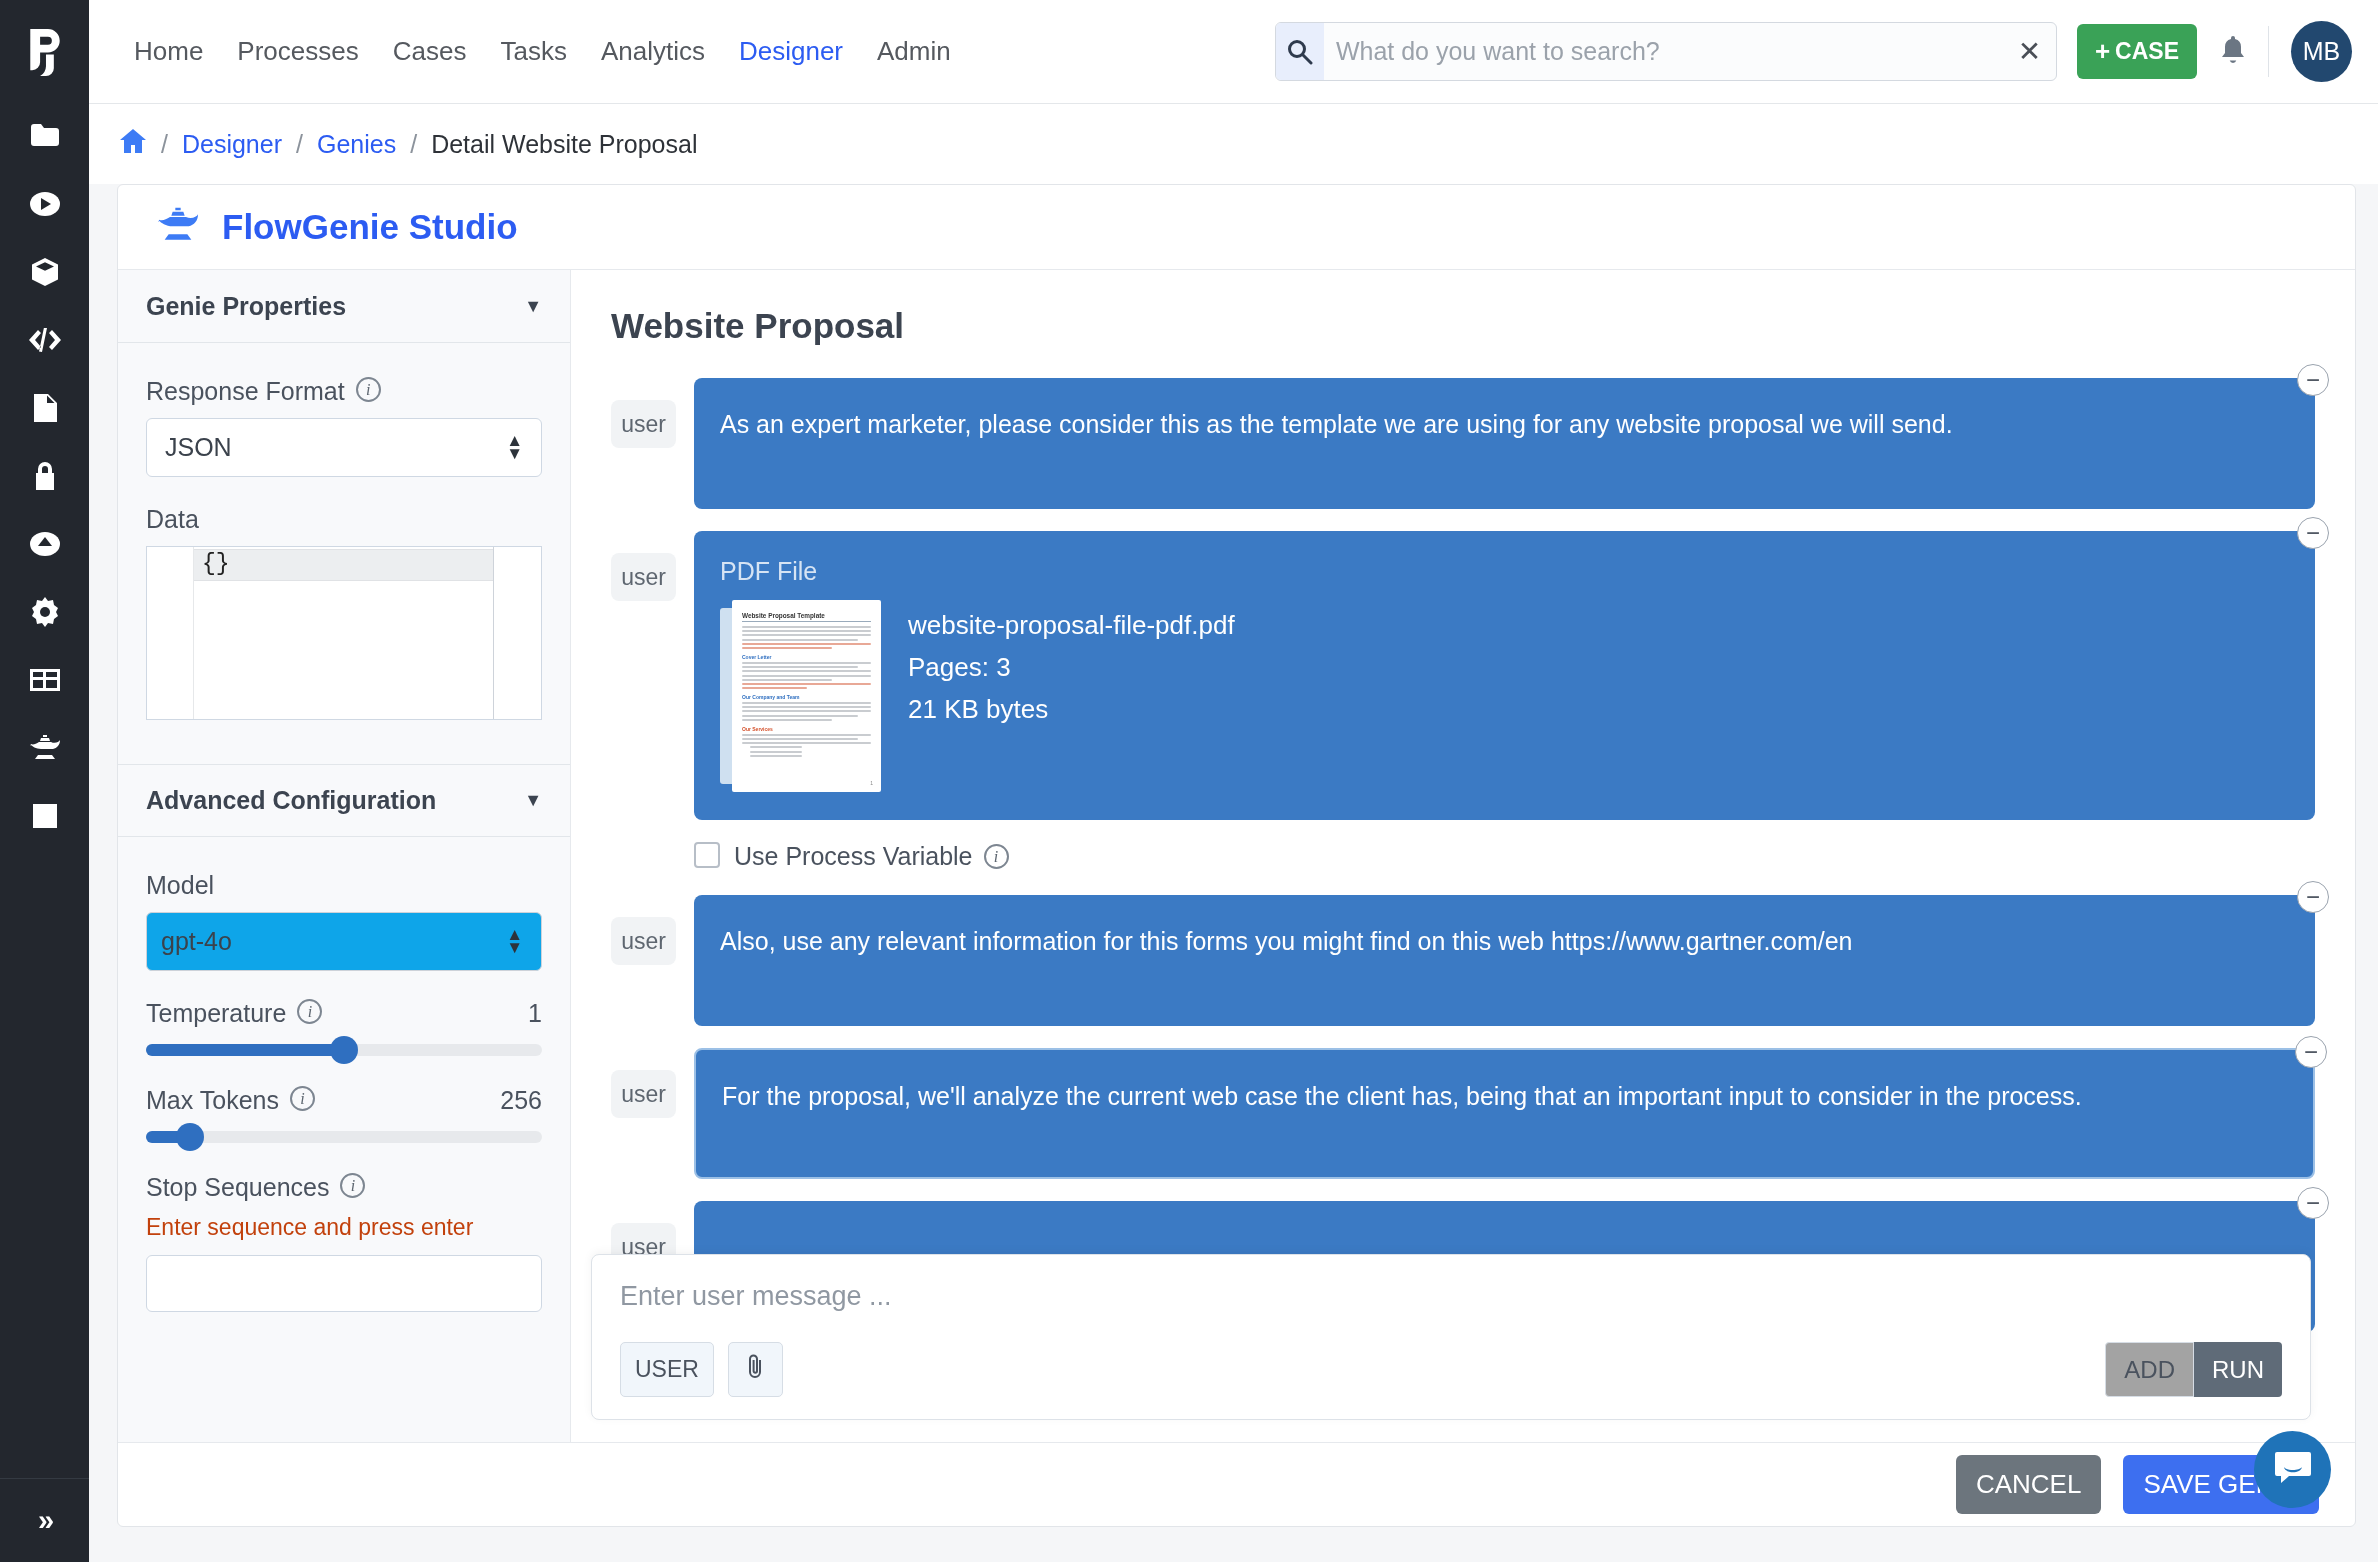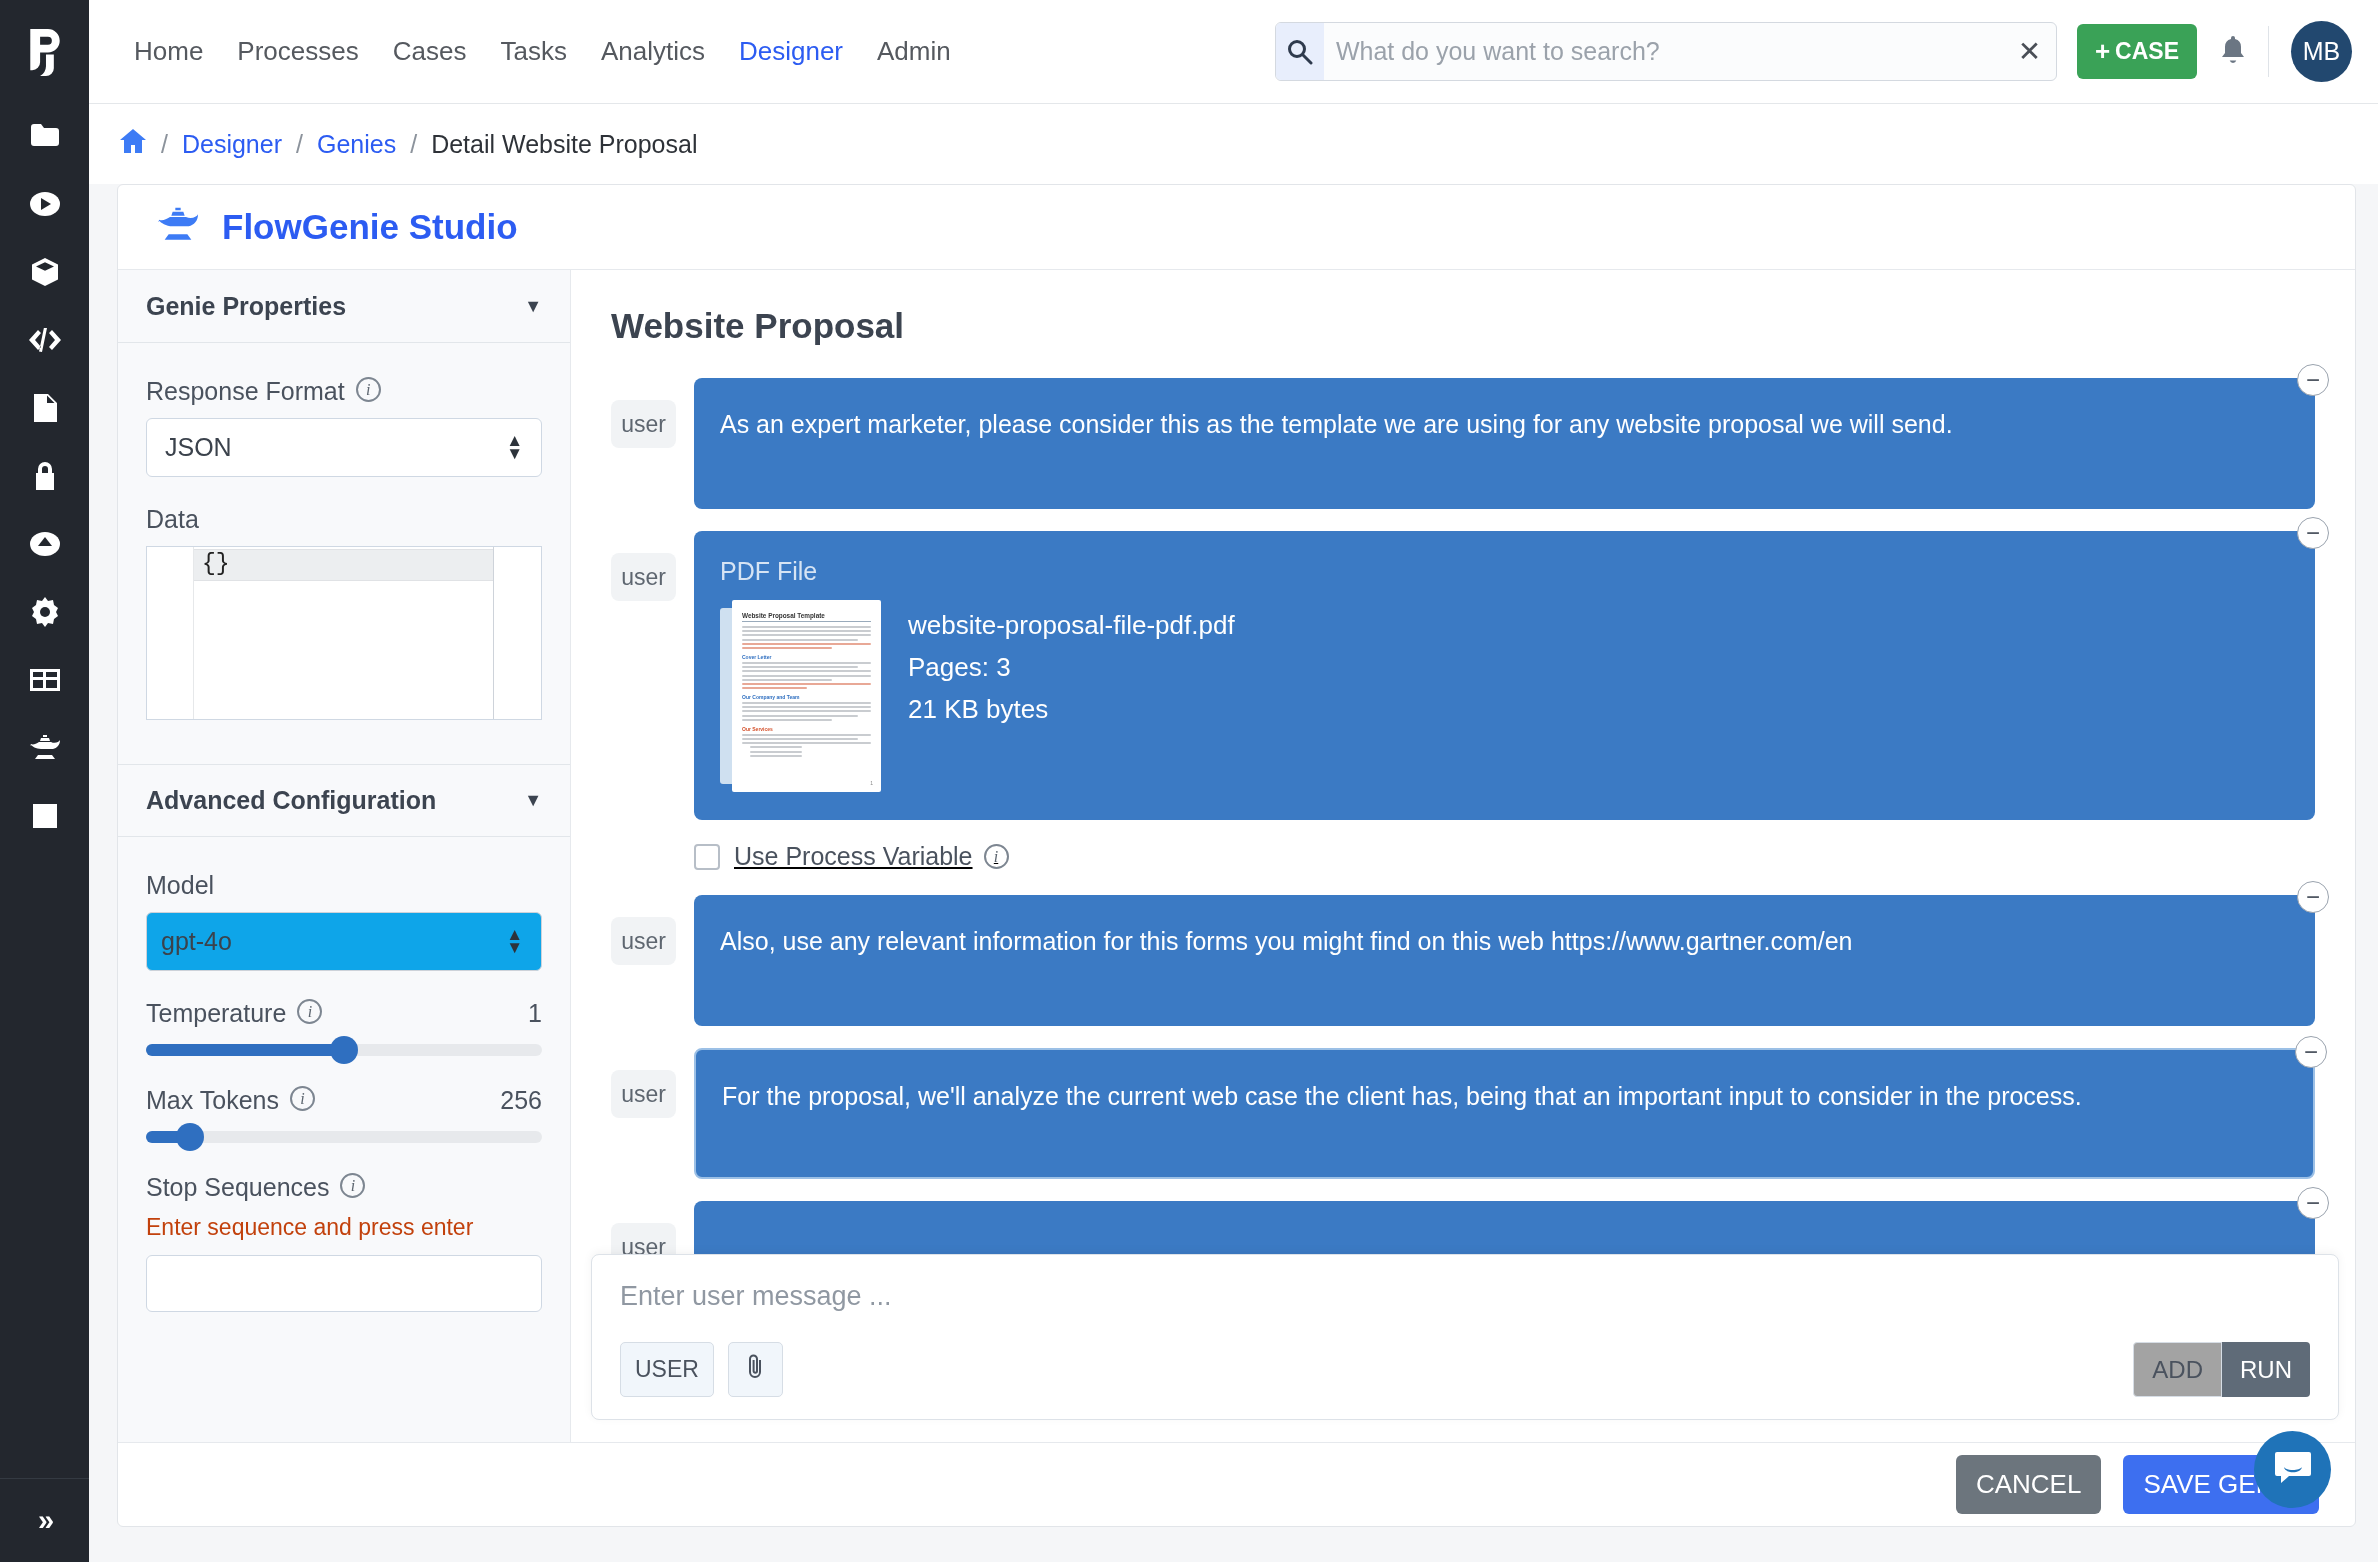--- a/index.html
+++ b/index.html
@@ -232,31 +232,31 @@
   .pdf-h { font-size: 6.4px; color: #333; font-weight: bold; border-bottom: 0.5px solid #9ab; padding-bottom: 2px; margin-bottom: 4px; }
   .pdf-sub { font-size: 5px; color: #2f6fc0; font-weight: bold; margin: 5px 0 2px 0; }
   .pdf-sub.red { color: #d4502b; }
   .pdf-line { height: 2px; background: #c9ccd0; margin-bottom: 2.2px; border-radius: 1px; }
   .pdf-line.red { background: #e8a896; }
   .pdf-line.w90 { width: 90%; } .pdf-line.w70 { width: 70%; } .pdf-line.w50 { width: 50%; }
   .pdf-bullet { height: 2px; background: #c9ccd0; margin: 0 0 2.5px 8px; width: 40%; border-radius: 1px; }
   #pdf-pageno { position: absolute; right: 8px; bottom: 6px; font-size: 5px; color: #888; }
   #pdf-meta { font-size: 26px; line-height: 1.62; color: #ffffff; padding-top: 4px; }
   #proc-var-row {
-    display: flex; align-items: center; margin: 4px 0 24px 83px; text-decoration: underline;
+    display: flex; align-items: flex-start; margin: 4px 0 24px 83px;
   }
   #proc-var-box {
     width: 26px; height: 26px; border: 2px solid #b7bec7; border-radius: 4px;
     background: #fff; cursor: pointer; margin-right: 14px;
   }
   #proc-var-label { font-size: 25px; color: #4a525e; display: flex; align-items: center; }
 
   
   #composer {
-    position: absolute; left: 20px; right: 16px; bottom: 22px;
+    position: absolute; left: 20px; right: 44px; bottom: 22px;
     background: #ffffff; border: 1px solid #dde2e8; border-radius: 8px;
     box-shadow: 0 -2px 10px rgba(0,0,0,0.05);
     padding: 26px 28px 22px 28px;
   }
   #composer-input {
     width: 100%; border: none; outline: none; font-size: 27px;
     color: #3b424c; font-family: "Liberation Sans", sans-serif;
     margin-bottom: 30px;
   }
   #composer-input::placeholder { color: #9098a2; }

